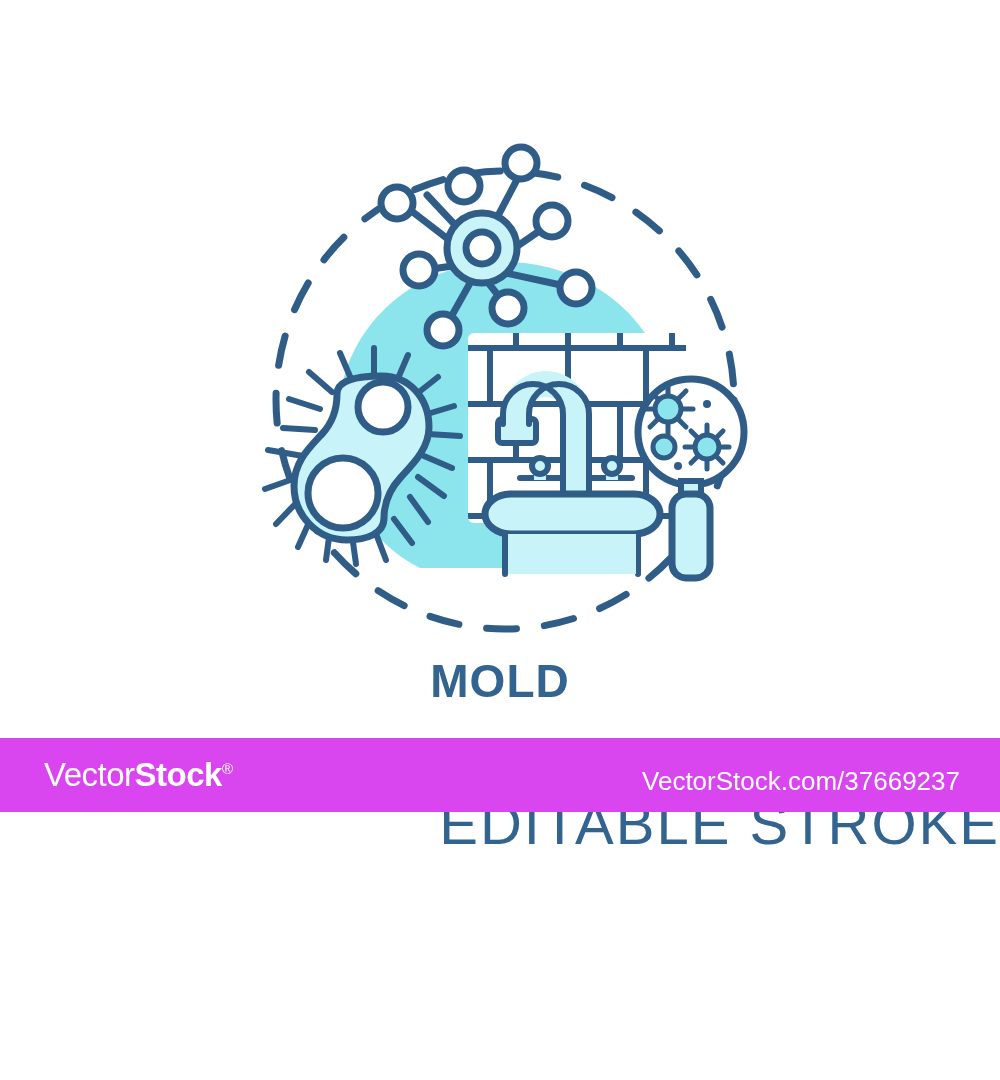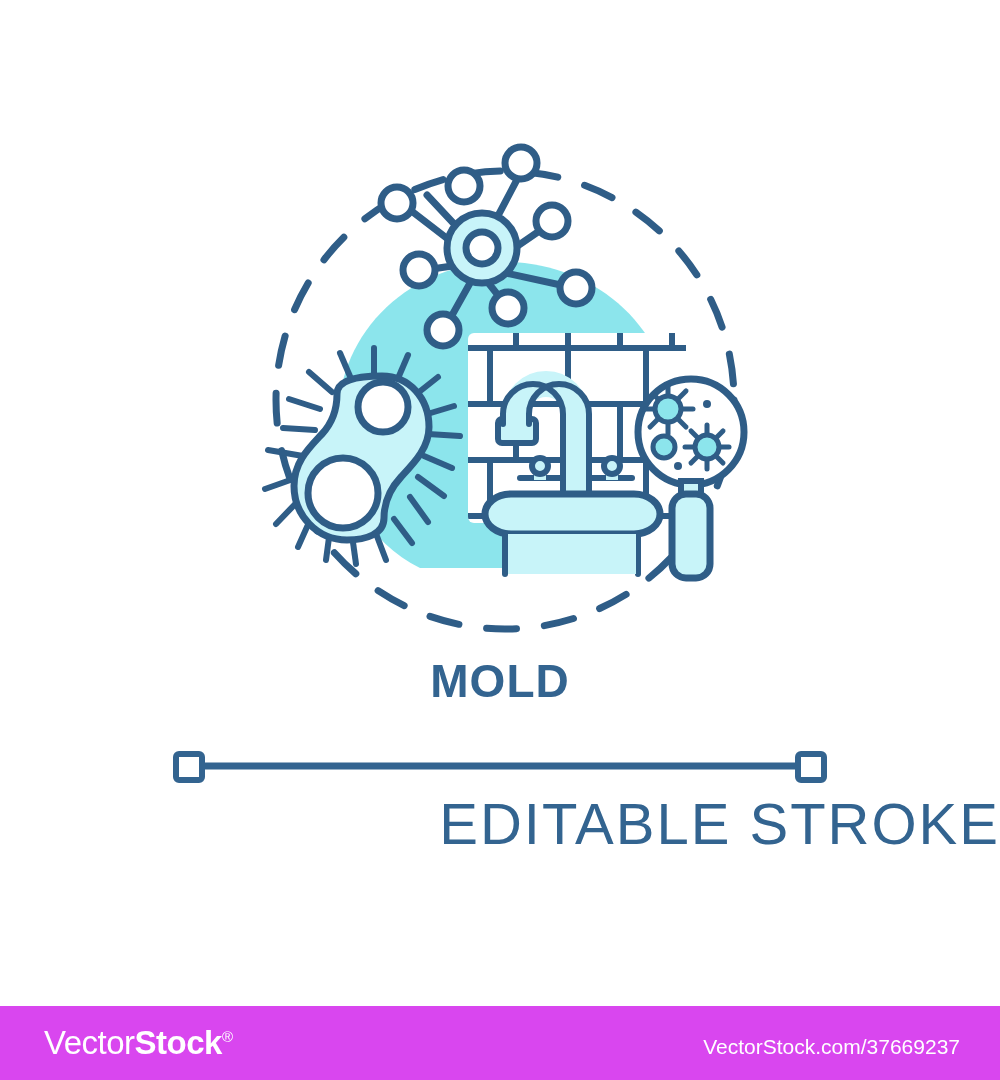--- a/index.html
+++ b/index.html
@@ -6,21 +6,21 @@
   html,body{margin:0;padding:0;}
   body{
     width:1000px;height:1080px;
     background:#ffffff;
     font-family:"Liberation Sans", sans-serif;
     overflow:hidden;
     position:relative;
   }
   #stage{
     position:relative;
-    width:1000px;height:1080px;
+    width:1000px;height:812px;
     background:#ffffff;
   }
 
   
   #illustration{
     position:absolute;
     left:0;top:0;
     width:1000px;height:660px;
   }
 
@@ -76,21 +76,21 @@
     line-height:1;
     white-space:nowrap;
   }
   #footer-logo .thin{font-weight:300;letter-spacing:-0.5px;}
   #footer-logo .bold{font-weight:700;letter-spacing:-0.5px;}
   #footer-logo .reg{font-size:15px;vertical-align:super;font-weight:400;}
   #footer-url{
     position:absolute;
     right:40px;
     top:30px;
-    font-size:21px;
+    font-size:26px;
     color:#ffffff;
     letter-spacing:0px;
     line-height:1;
     white-space:nowrap;
   }
 </style>
 </head>
 <body>
 
 <div id="stage">

